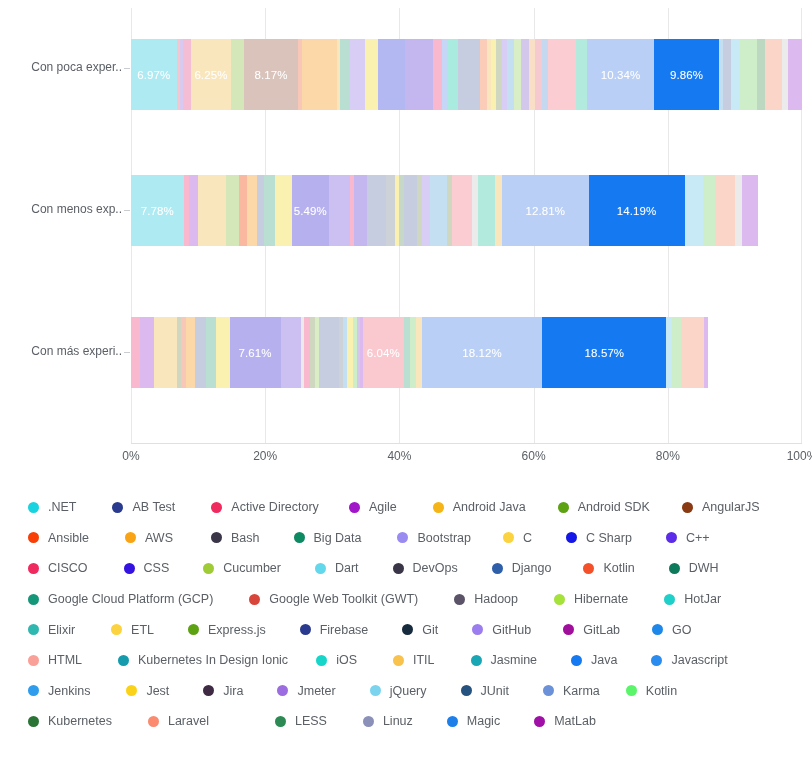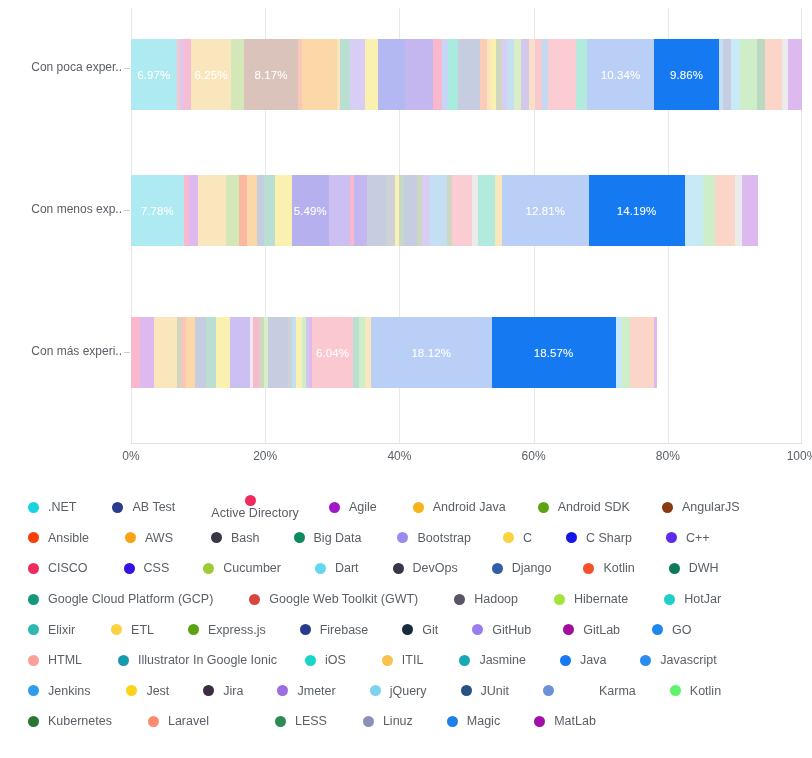--- a/index.html
+++ b/index.html
@@ -278,20 +278,23 @@
           <div class="bar-row" style="top: 309px;">
             <div class="seg" style="flex: 0 0 1.29315%; background: rgb(249, 184, 205);"></div>
             <div class="seg" style="flex: 0 0 2.1884%; background: rgb(220, 185, 239);"></div>
             <div class="seg" style="flex: 0 0 3.38208%; background: rgb(250, 230, 188);"></div>
             <div class="seg" style="flex: 0 0 0.596837%; background: rgb(207, 215, 193);"></div>
             <div class="seg" style="flex: 0 0 0.69631%; background: rgb(249, 199, 184);"></div>
             <div class="seg" style="flex: 0 0 1.39262%; background: rgb(252, 216, 168);"></div>
             <div class="seg" style="flex: 0 0 1.59156%; background: rgb(198, 205, 224);"></div>
             <div class="seg" style="flex: 0 0 1.59156%; background: rgb(185, 222, 210);"></div>
             <div class="seg" style="flex: 0 0 1.98946%; background: rgb(250, 240, 176);"></div>
+            <div class="seg" style="flex: 0 0 7.56988%; background: rgb(182, 177, 238);">
+              <span class="seg-label">7.61%</span>
+            </div>
             <div class="seg" style="flex: 0 0 2.98418%; background: rgb(204, 192, 242);"></div>
             <div class="seg" style="flex: 0 0 0.497364%; background: rgb(236, 235, 236);"></div>
             <div class="seg" style="flex: 0 0 0.895255%; background: rgb(249, 184, 205);"></div>
             <div class="seg" style="flex: 0 0 0.795782%; background: rgb(207, 215, 193);"></div>
             <div class="seg" style="flex: 0 0 0.596837%; background: rgb(217, 238, 197);"></div>
             <div class="seg" style="flex: 0 0 2.98418%; background: rgb(198, 205, 224);"></div>
             <div class="seg" style="flex: 0 0 0.497364%; background: rgb(205, 210, 217);"></div>
             <div class="seg" style="flex: 0 0 0.69631%; background: rgb(195, 223, 241);"></div>
             <div class="seg" style="flex: 0 0 0.795782%; background: rgb(250, 240, 176);"></div>
             <div class="seg" style="flex: 0 0 0.596837%; background: rgb(205, 238, 200);"></div>
@@ -331,21 +334,21 @@
   <div class="legend">
       <div class="legend-row">
         <div class="legend-item" style="margin-right: 36px;">
           <span class="legend-dot" style="background: rgb(24, 212, 224);"></span>
           <span class="legend-text">.NET</span>
         </div>
         <div class="legend-item" style="margin-right: 36px;">
           <span class="legend-dot" style="background: rgb(42, 59, 143);"></span>
           <span class="legend-text">AB Test</span>
         </div>
-        <div class="legend-item" style="margin-right: 30px; flex-direction: column;">
+        <div class="legend-item" style="margin-right: 30px;">
           <span class="legend-dot" style="background: rgb(239, 42, 94);"></span>
           <span class="legend-text">Active Directory</span>
         </div>
         <div class="legend-item" style="margin-right: 36px;">
           <span class="legend-dot" style="background: rgb(162, 22, 201);"></span>
           <span class="legend-text">Agile</span>
         </div>
         <div class="legend-item" style="margin-right: 32px;">
           <span class="legend-dot" style="background: rgb(245, 180, 24);"></span>
           <span class="legend-text">Android Java</span>
@@ -483,21 +486,21 @@
           <span class="legend-text">GO</span>
         </div>
       </div>
       <div class="legend-row">
         <div class="legend-item" style="margin-right: 36px;">
           <span class="legend-dot" style="background: rgb(249, 160, 152);"></span>
           <span class="legend-text">HTML</span>
         </div>
         <div class="legend-item" style="margin-right: 28px;">
           <span class="legend-dot" style="background: rgb(22, 155, 173);"></span>
-          <span class="legend-text">Illustrator In Google Ionic</span>
+          <span class="legend-text">Kubernetes In Design Ionic</span>
         </div>
         <div class="legend-item" style="margin-right: 36px;">
           <span class="legend-dot" style="background: rgb(23, 214, 201);"></span>
           <span class="legend-text">iOS</span>
         </div>
         <div class="legend-item" style="margin-right: 36px;">
           <span class="legend-dot" style="background: rgb(249, 194, 77);"></span>
           <span class="legend-text">ITIL</span>
         </div>
         <div class="legend-item" style="margin-right: 34px;">
@@ -531,21 +534,21 @@
           <span class="legend-text">Jmeter</span>
         </div>
         <div class="legend-item" style="margin-right: 34px;">
           <span class="legend-dot" style="background: rgb(124, 211, 238);"></span>
           <span class="legend-text">jQuery</span>
         </div>
         <div class="legend-item" style="margin-right: 34px;">
           <span class="legend-dot" style="background: rgb(37, 82, 127);"></span>
           <span class="legend-text">JUnit</span>
         </div>
-        <div class="legend-item" style="margin-right: 34px; gap: 36px;">
+        <div class="legend-item" style="margin-right: 26px;">
           <span class="legend-dot" style="background: rgb(107, 146, 216);"></span>
           <span class="legend-text">Karma</span>
         </div>
         <div class="legend-item" style="margin-right: 0px;">
           <span class="legend-dot" style="background: rgb(91, 244, 107);"></span>
           <span class="legend-text">Kotlin</span>
         </div>
       </div>
       <div class="legend-row">
         <div class="legend-item" style="margin-right: 36px;">

